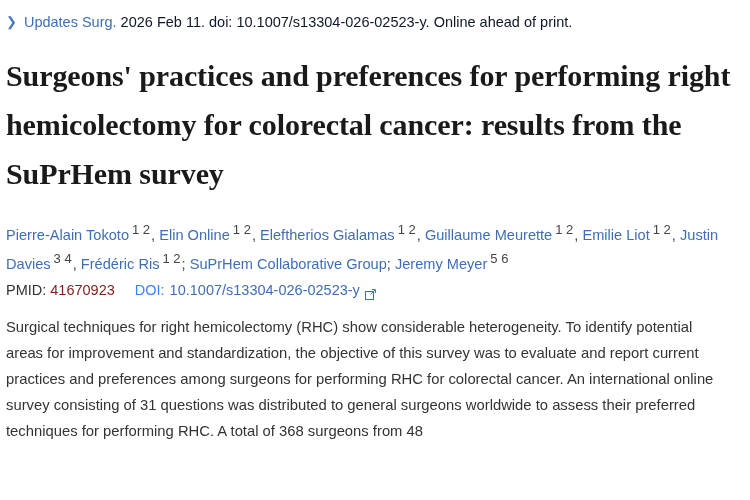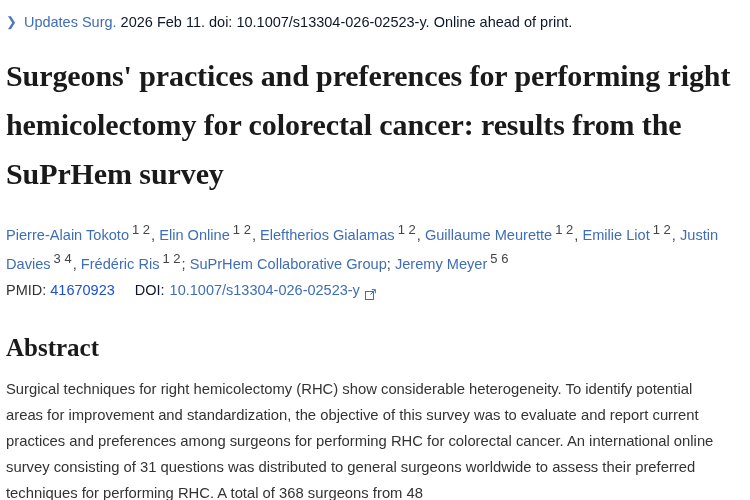--- a/index.html
+++ b/index.html
@@ -108,22 +108,22 @@
   
   .id-row {
     margin: 4px 0 0 0;
     font-size: 14.5px;
     line-height: 20px;
     color: #444;
     display: flex;
     align-items: center;
   }
   .id-label { color: #333; }
-  .id-value { color: #1d4ed8; margin-left: 4px; }
-  .doi-label { color: #0f172a; margin-left: 20px; text-align: center; }
+  .id-value { color: #7f1d1d; margin-left: 4px; }
+  .doi-label { color: #3b82f6; margin-left: 20px; text-align: center; }
   .doi-link {
     color: #3f6eb5;
     margin-left: 5px;
     cursor: pointer;
   }
   .ext-icon {
     display: inline-block;
     width: 11px;
     height: 11px;
     margin-left: 5px;
@@ -181,16 +181,15 @@
     <span class="doi-link">10.1007/s13304-026-02523-y</span>
     <span class="ext-icon">
       <svg width="11" height="11" viewBox="0 0 11 11" xmlns="http://www.w3.org/2000/svg">
         <rect x="0.5" y="2.5" width="8" height="8" fill="none" stroke="#3f6eb5" stroke-width="1"></rect>
         <path d="M5.5 5.5 L10 1" stroke="#3f6eb5" stroke-width="1" fill="none"></path>
         <path d="M6.8 0.6 H10.4 V4.2" stroke="#3f6eb5" stroke-width="1" fill="none"></path>
       </svg>
     </span>
   </div>
 
-  <h2 class="abstract-head">Abstract</h2>
   <p class="abstract-body">Surgical techniques for right hemicolectomy (RHC) show considerable heterogeneity. To identify potential areas for improvement and standardization, the objective of this survey was to evaluate and report current practices and preferences among surgeons for performing RHC for colorectal cancer. An international online survey consisting of 31 questions was distributed to general surgeons worldwide to assess their preferred techniques for performing RHC. A total of 368 surgeons from 48</p>
 
 </div>
 
 </body></html>

